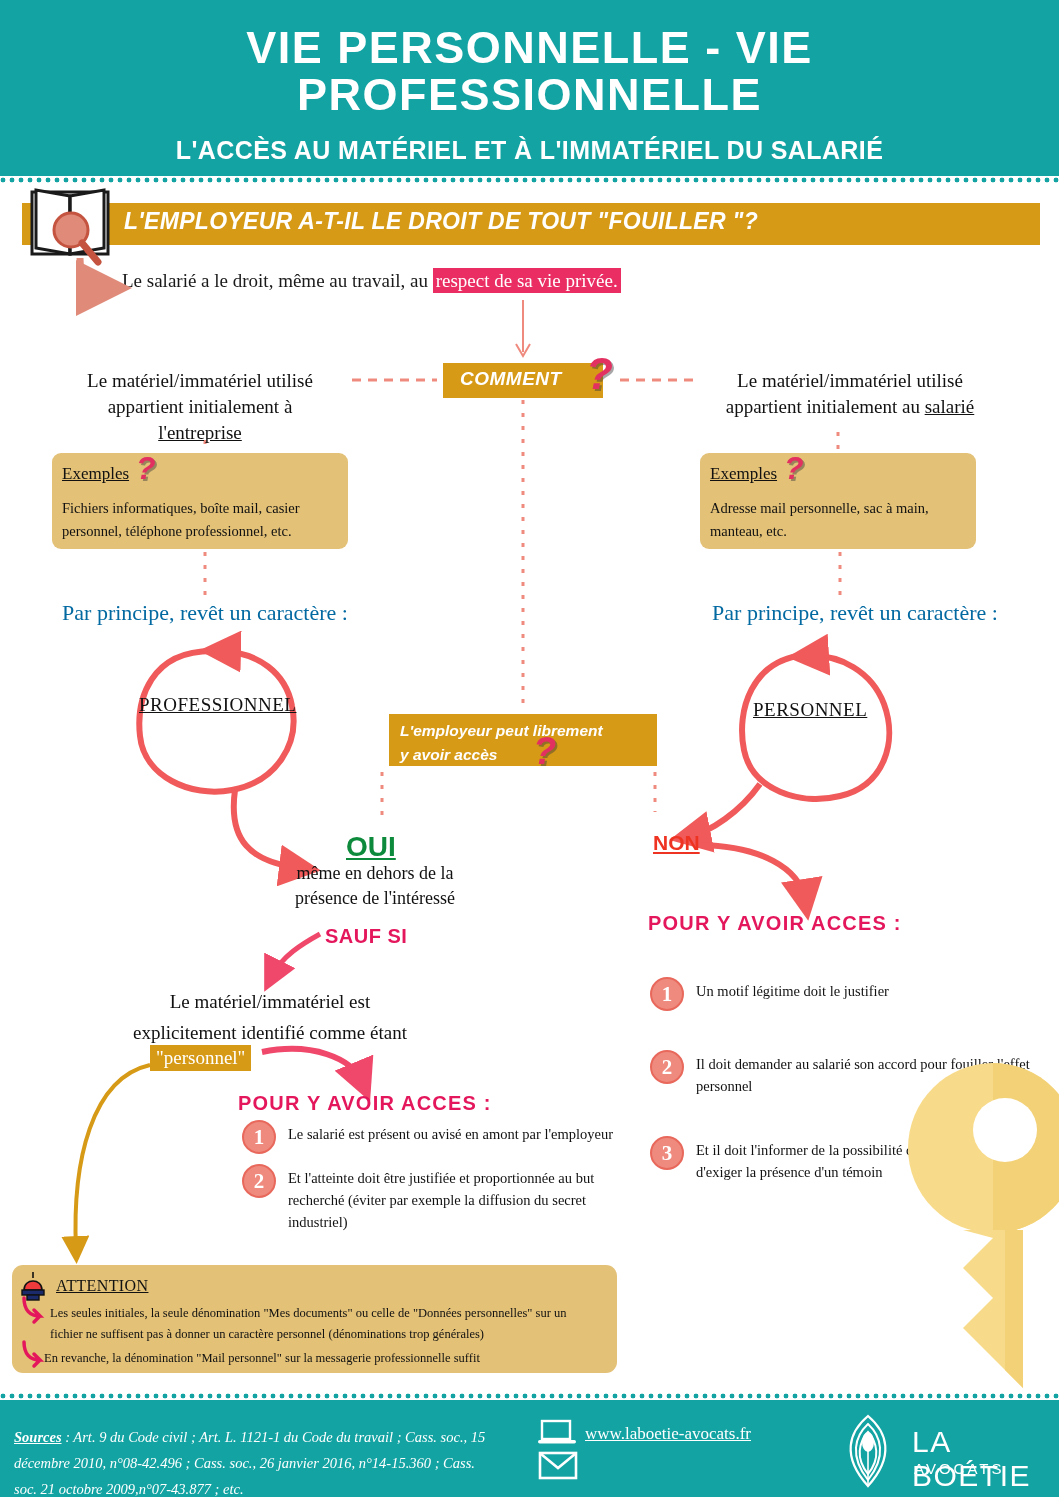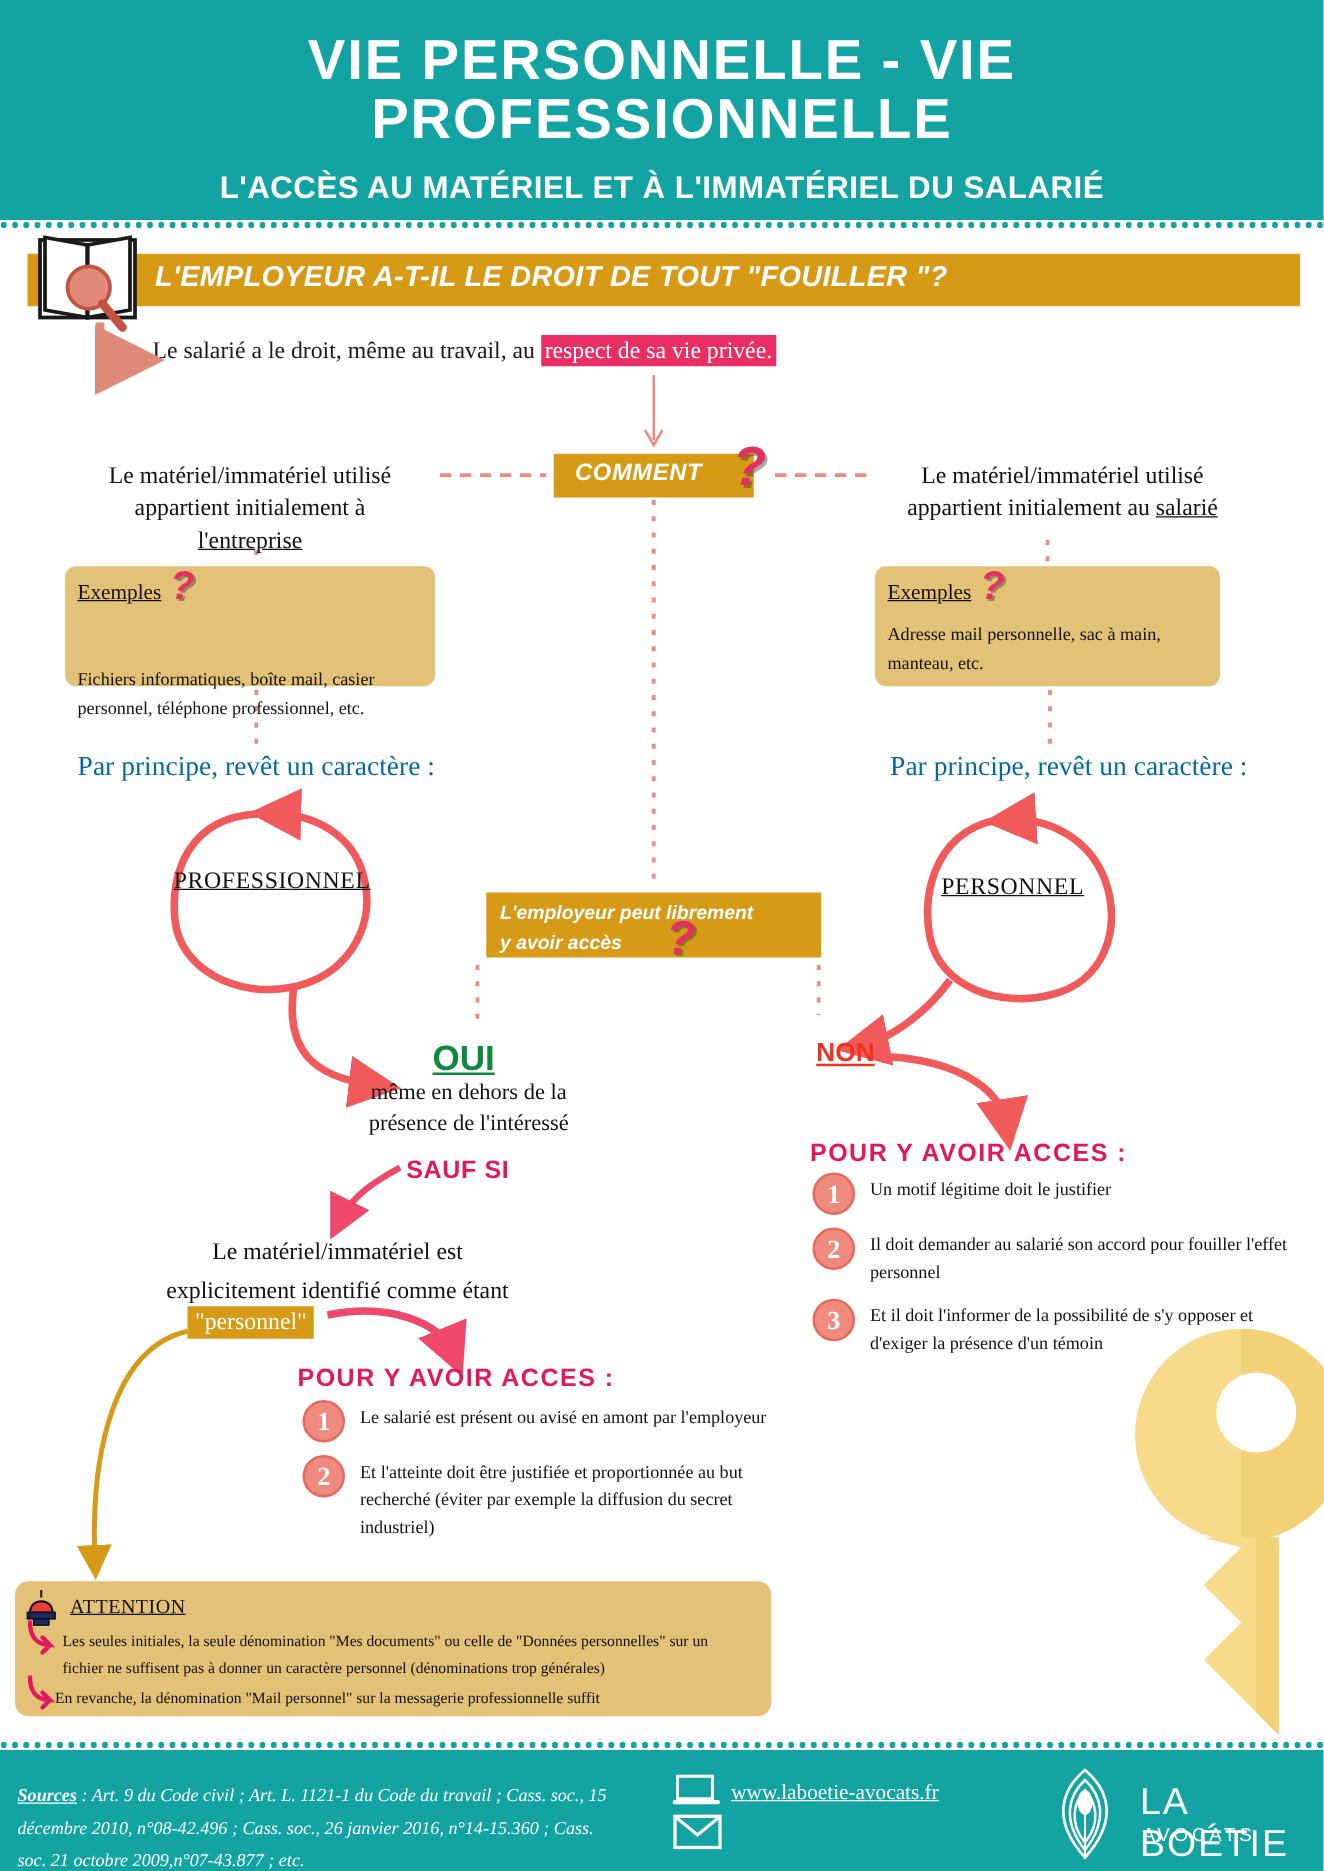--- a/index.html
+++ b/index.html
@@ -162,21 +162,21 @@
   .acces-list.left{left:236px;top:1120px;width:390px;}
   .acces-list.right{left:644px;top:938px;width:395px;}
   .acces-item{position:relative;margin-bottom:10px;padding-left:52px;min-height:34px;}
   .num-badge{
     position:absolute;left:6px;top:0;width:34px;height:34px;border-radius:50%;
     background:#ef8a7e;border:2px solid #e8685c;box-sizing:border-box;
     color:#ffffff;font-family:"Liberation Serif", serif;font-weight:bold;font-size:21px;
     display:flex;align-items:center;justify-content:center;
   }
   .acces-text{font-size:14.5px;color:#111;line-height:22px;padding-top:3px;}
-  .acces-list.right .acces-text{font-size:14.5px;}
+  .acces-list.right .acces-text{font-size:14.5px;margin-top:39px;}
 
   
   .attn-box{
     position:absolute;left:12px;top:1265px;width:605px;height:108px;
     background:#e3c177;border-radius:11px;
   }
   .attn-title{
     position:absolute;left:56px;top:1277px;font-size:16px;color:#111;
     text-decoration:underline;letter-spacing:.4px;
   }
@@ -313,21 +313,21 @@
     <span class="u">l'entreprise</span>
   </div>
   <div class="branch-cap branch-right">
     <span>Le matériel/immatériel utilisé</span><br>
     <span>appartient initialement au </span><span class="u">salarié</span>
   </div>
 
   <div class="ex-box ex-left"></div>
   <div class="ex-title" style="left:62px;top:464px;">Exemples</div>
   <div class="qmark q-ex" style="left:136px;top:452px;">?</div>
-  <div class="ex-body" style="left:62px;top:497px;width:278px;margin-top:36px;">Fichiers informatiques,  boîte mail, casier personnel, téléphone professionnel, etc.</div>
+  <div class="ex-body" style="left:62px;top:497px;width:278px;">Fichiers informatiques,  boîte mail, casier personnel, téléphone professionnel, etc.</div>
 
   <div class="ex-box ex-right"></div>
   <div class="ex-title" style="left:710px;top:464px;">Exemples</div>
   <div class="qmark q-ex" style="left:784px;top:452px;">?</div>
   <div class="ex-body" style="left:710px;top:497px;width:258px;">Adresse mail personnelle, sac à main, manteau, etc.</div>
 
   <div class="principe principe-l">Par principe, revêt un caractère :</div>
   <div class="principe principe-r">Par principe, revêt un caractère :</div>
 
   <div class="oval-label oval-l">PROFESSIONNEL</div>

